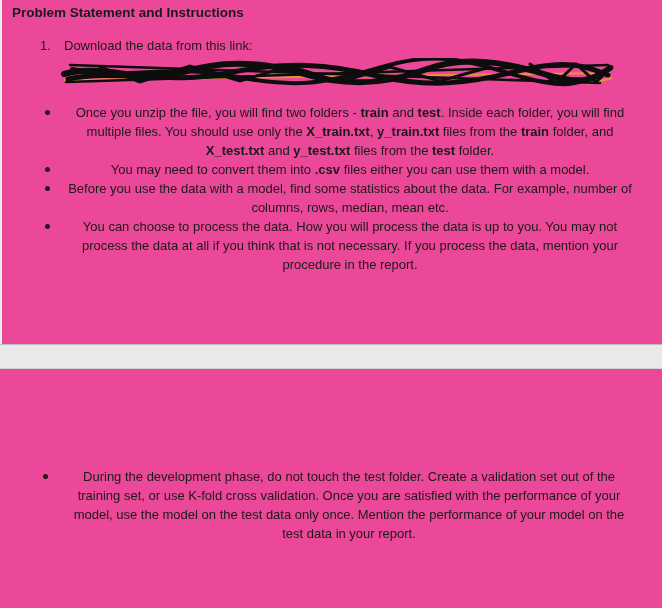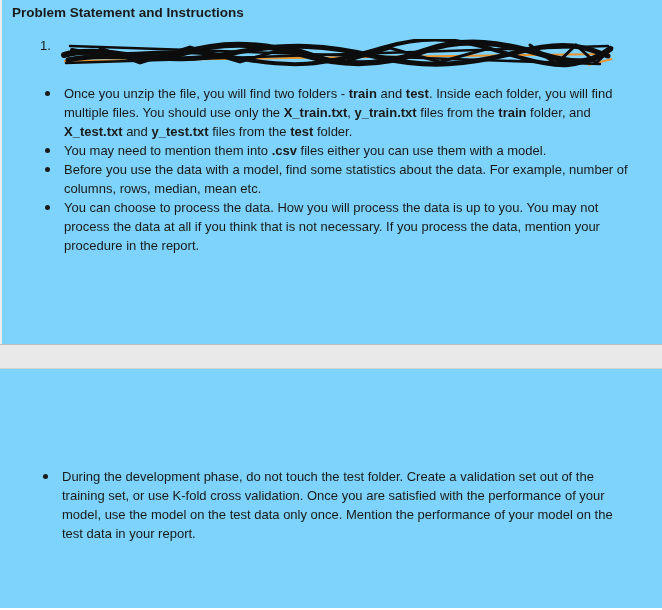--- a/index.html
+++ b/index.html
@@ -6,21 +6,21 @@
   html, body {
     margin: 0; padding: 0;
     width: 662px; height: 610px;
     background: #ffffff;
     overflow: hidden;
     font-family: "Liberation Sans", sans-serif;
     color: #1a1a1a;
   }
   .doc-viewport { width: 662px; height: 610px; }
 
-  .page { background: #7dd3fc; position: relative; }
+  .page { background: #ec4899; position: relative; }
   .page-1 {
     height: 344px;
     padding: 4px 26px 0 10px;
     border-left: 2px solid #ededed;
   }
   .page-gap {
     height: 25px;
     background: #e9e9e9;
     border-top: 1px solid #bfbfbf;
     border-bottom: 1px solid #d2d2d2;
@@ -52,20 +52,21 @@
     height: 32px;
   }
   .scribble-wrap svg { display: block; }
 
   ul.bullets {
     list-style: none;
     margin: 13px 0 0 0;
     padding: 0 0 0 30px;
     font-size: 13px;
     line-height: 19px;
+    text-align: center;
   }
   .page-2 ul.bullets { margin-top: 0; }
   ul.bullets li {
     position: relative;
     padding-left: 22px;
   }
   ul.bullets li::before {
     content: "";
     position: absolute;
     left: 3px; top: 7px;
@@ -79,40 +80,41 @@
 <body>
 
 <div class="doc-viewport">
 
   <div class="page page-1">
     <h1 class="doc-title">Problem Statement and Instructions</h1>
 
     <div class="step-row">
       <span class="step-num">1.</span>
       <div class="step-content">
+        <div>Download the data from this link:</div>
 
         <div class="scribble-wrap">
           <svg width="556" height="32" viewBox="0 0 556 32" xmlns="http://www.w3.org/2000/svg">
             <line x1="4" y1="22" x2="550" y2="15" stroke-width="2" stroke="#e8932e"></line>
             <line x1="528" y1="26" x2="552" y2="20" stroke-width="2" stroke="#e8932e"></line>
             <path d="M4 16 C 44 5, 84 27, 124 14 S 204 4, 244 16 S 324 27, 364 12 S 444 4, 484 16 S 534 21, 550 10" fill="none" stroke-width="6" stroke-linecap="round" stroke="#0d0d0d"></path>
             <path d="M8 21 C 58 11, 108 27, 168 15 S 268 6, 318 18 S 408 26, 458 13 S 528 9, 548 17" fill="none" stroke-width="5" stroke-linecap="round" stroke="#0d0d0d"></path>
             <path d="M12 11 C 62 22, 112 6, 172 18 S 262 27, 322 9 S 412 5, 462 19 S 520 24, 546 13" fill="none" stroke-width="4" stroke-linecap="round" stroke="#0d0d0d"></path>
             <path d="M6 24 L 548 7" fill="none" stroke-width="2.5" stroke-linecap="round" stroke="#0d0d0d"></path>
             <path d="M10 7 L 540 25" fill="none" stroke-width="2.5" stroke-linecap="round" stroke="#0d0d0d"></path>
             <path d="M470 6 L 496 25 L 516 6 L 536 24 L 552 9" fill="none" stroke-width="3" stroke-linecap="round" stroke="#0d0d0d"></path>
             <path d="M40 9 L 80 24 L 130 8 L 180 23 L 230 8 L 280 24 L 330 9 L 380 23 L 430 9" fill="none" stroke-width="3" stroke-linecap="round" stroke="#0d0d0d"></path>
           </svg>
         </div>
       </div>
     </div>
 
     <ul class="bullets" id="bullets-p1">
         <li><span>Once you unzip the file, you will find two folders - </span><b>train</b><span> and </span><b>test</b><span>. Inside each folder, you will find multiple files. You should use only the </span><b>X_train.txt</b><span>, </span><b>y_train.txt</b><span> files from the </span><b>train</b><span> folder, and </span><b>X_test.txt</b><span> and </span><b>y_test.txt</b><span> files from the </span><b>test</b><span> folder.</span></li>
-        <li><span>You may need to mention them into </span><b>.csv</b><span> files either you can use them with a model.</span></li>
+        <li><span>You may need to convert them into </span><b>.csv</b><span> files either you can use them with a model.</span></li>
         <li><span>Before you use the data with a model, find some statistics about the data. For example, number of columns, rows, median, mean etc.</span></li>
         <li><span>You can choose to process the data. How you will process the data is up to you. You may not process the data at all if you think that is not necessary. If you process the data, mention your procedure in the report.</span></li>
       </ul>
   </div>
 
   <div class="page-gap"></div>
 
   <div class="page page-2">
     <ul class="bullets" id="bullets-p2">
         <li><span>During the development phase, do not touch the test folder. Create a validation set out of the training set, or use K-fold cross validation. Once you are satisfied with the performance of your model, use the model on the test data only once. Mention the performance of your model on the test data in your report.</span></li>

